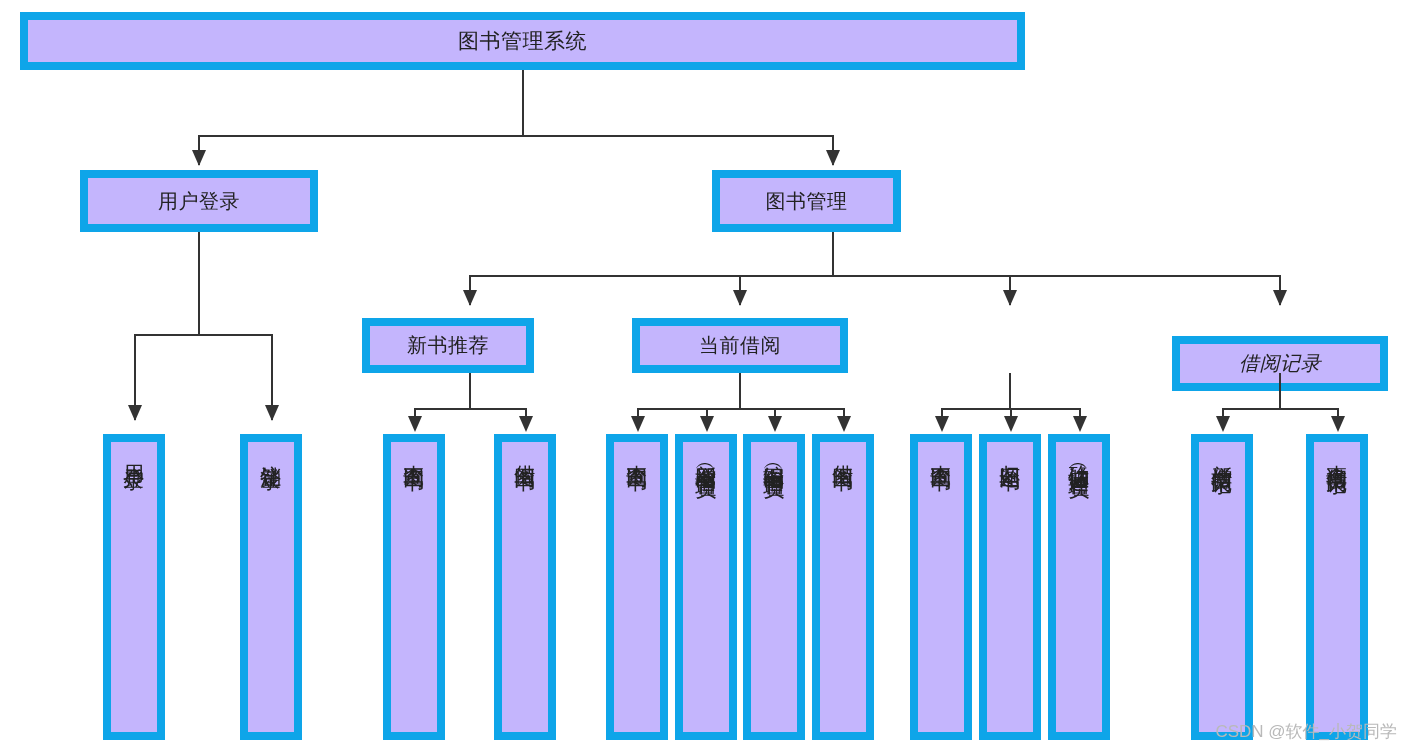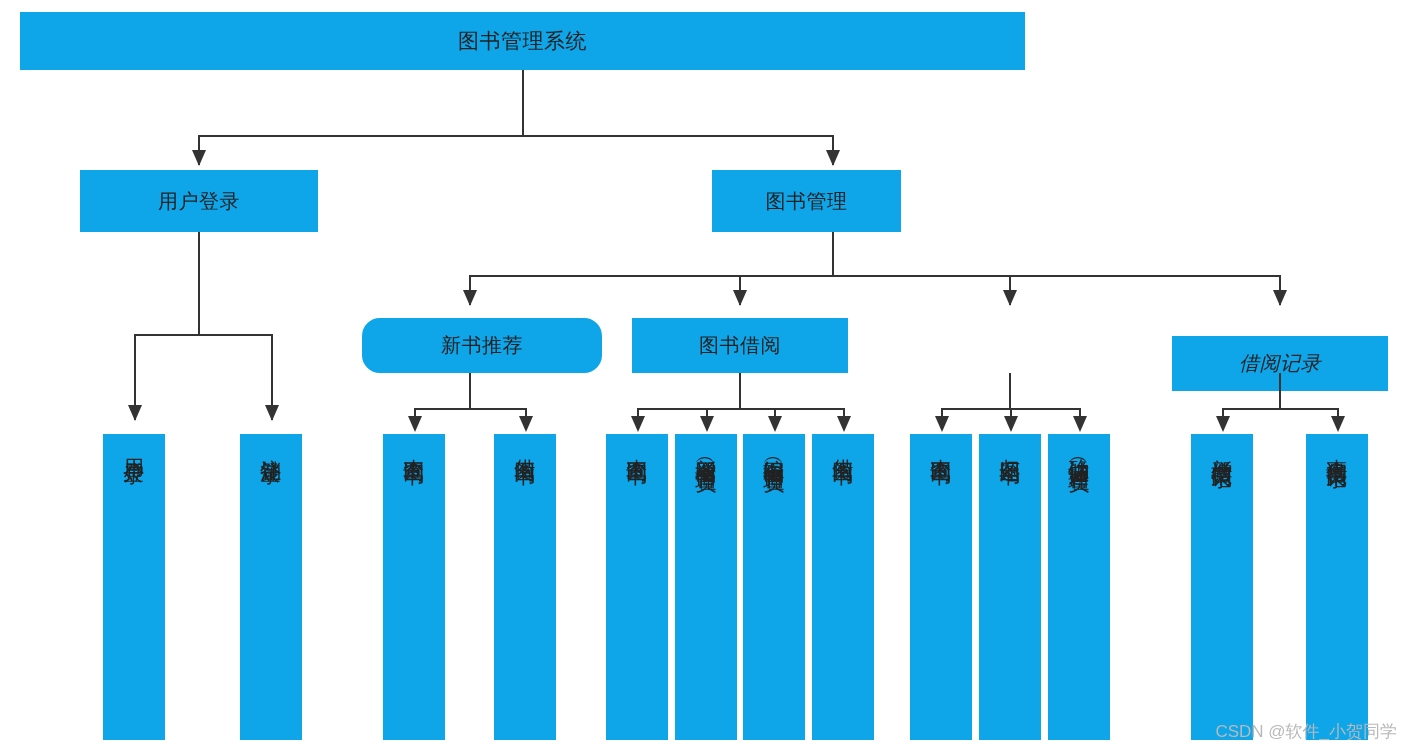--- a/index.html
+++ b/index.html
@@ -13,22 +13,22 @@
     width: 1405px;
     height: 747px;
     background: #ffffff;
     font-family: "Liberation Sans", "DejaVu Sans", sans-serif;
     overflow: hidden;
   }
   
   .node {
     position: absolute;
     box-sizing: border-box;
-    background: #0ea5e9;
-    border: 2px solid #0ea5e9;
+    background: #c4b5fd;
+    border: 8px solid #0ea5e9;
     display: flex;
     align-items: center;
     justify-content: center;
   }
   .node .label {
     color: #222222;
     letter-spacing: 0.5px;
     white-space: nowrap;
   }
   
@@ -111,25 +111,25 @@
   <div class="hline" style="left:469px; top:275px; width:812px;"></div>
   <div class="vline" style="left:469px; top:275px; height:30px;"></div>
   <div class="arrow" style="left:463px; top:290px;"></div>
   <div class="vline" style="left:739px; top:275px; height:30px;"></div>
   <div class="arrow" style="left:733px; top:290px;"></div>
   <div class="vline" style="left:1009px; top:275px; height:30px;"></div>
   <div class="arrow" style="left:1003px; top:290px;"></div>
   <div class="vline" style="left:1279px; top:275px; height:30px;"></div>
   <div class="arrow" style="left:1273px; top:290px;"></div>
 
-  <div class="node mid" style="left:362px; top:318px; width:240px; height:55px;border-radius:18px;">
+  <div class="node mid" style="left:362px; top:318px; width:172px; height:55px;">
     <span class="label">新书推荐</span>
   </div>
   <div class="node mid" style="left:632px; top:318px; width:216px; height:55px;">
-    <span class="label">图书借阅</span>
+    <span class="label">当前借阅</span>
   </div>
   <div class="node mid" style="left:1172px; top:336px; width:216px; height:55px;font-style:italic;">
     <span class="label">借阅记录</span>
   </div>
 
   <div class="vline" style="left:469px; top:373px; height:36px;"></div>
   <div class="hline" style="left:414px; top:408px; width:112px;"></div>
   <div class="vline" style="left:414px; top:408px; height:12px;"></div>
   <div class="arrow" style="left:408px; top:416px;"></div>
   <div class="vline" style="left:525px; top:408px; height:12px;"></div>

